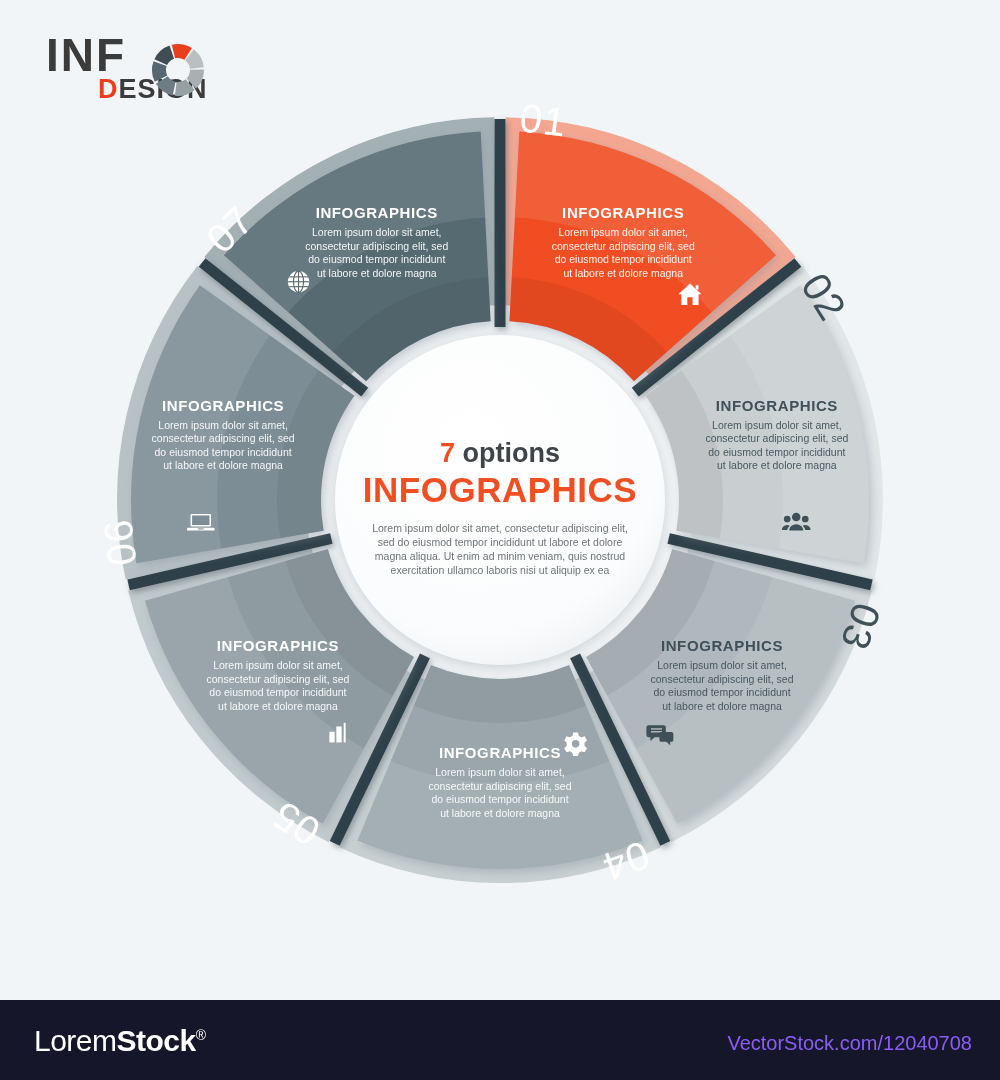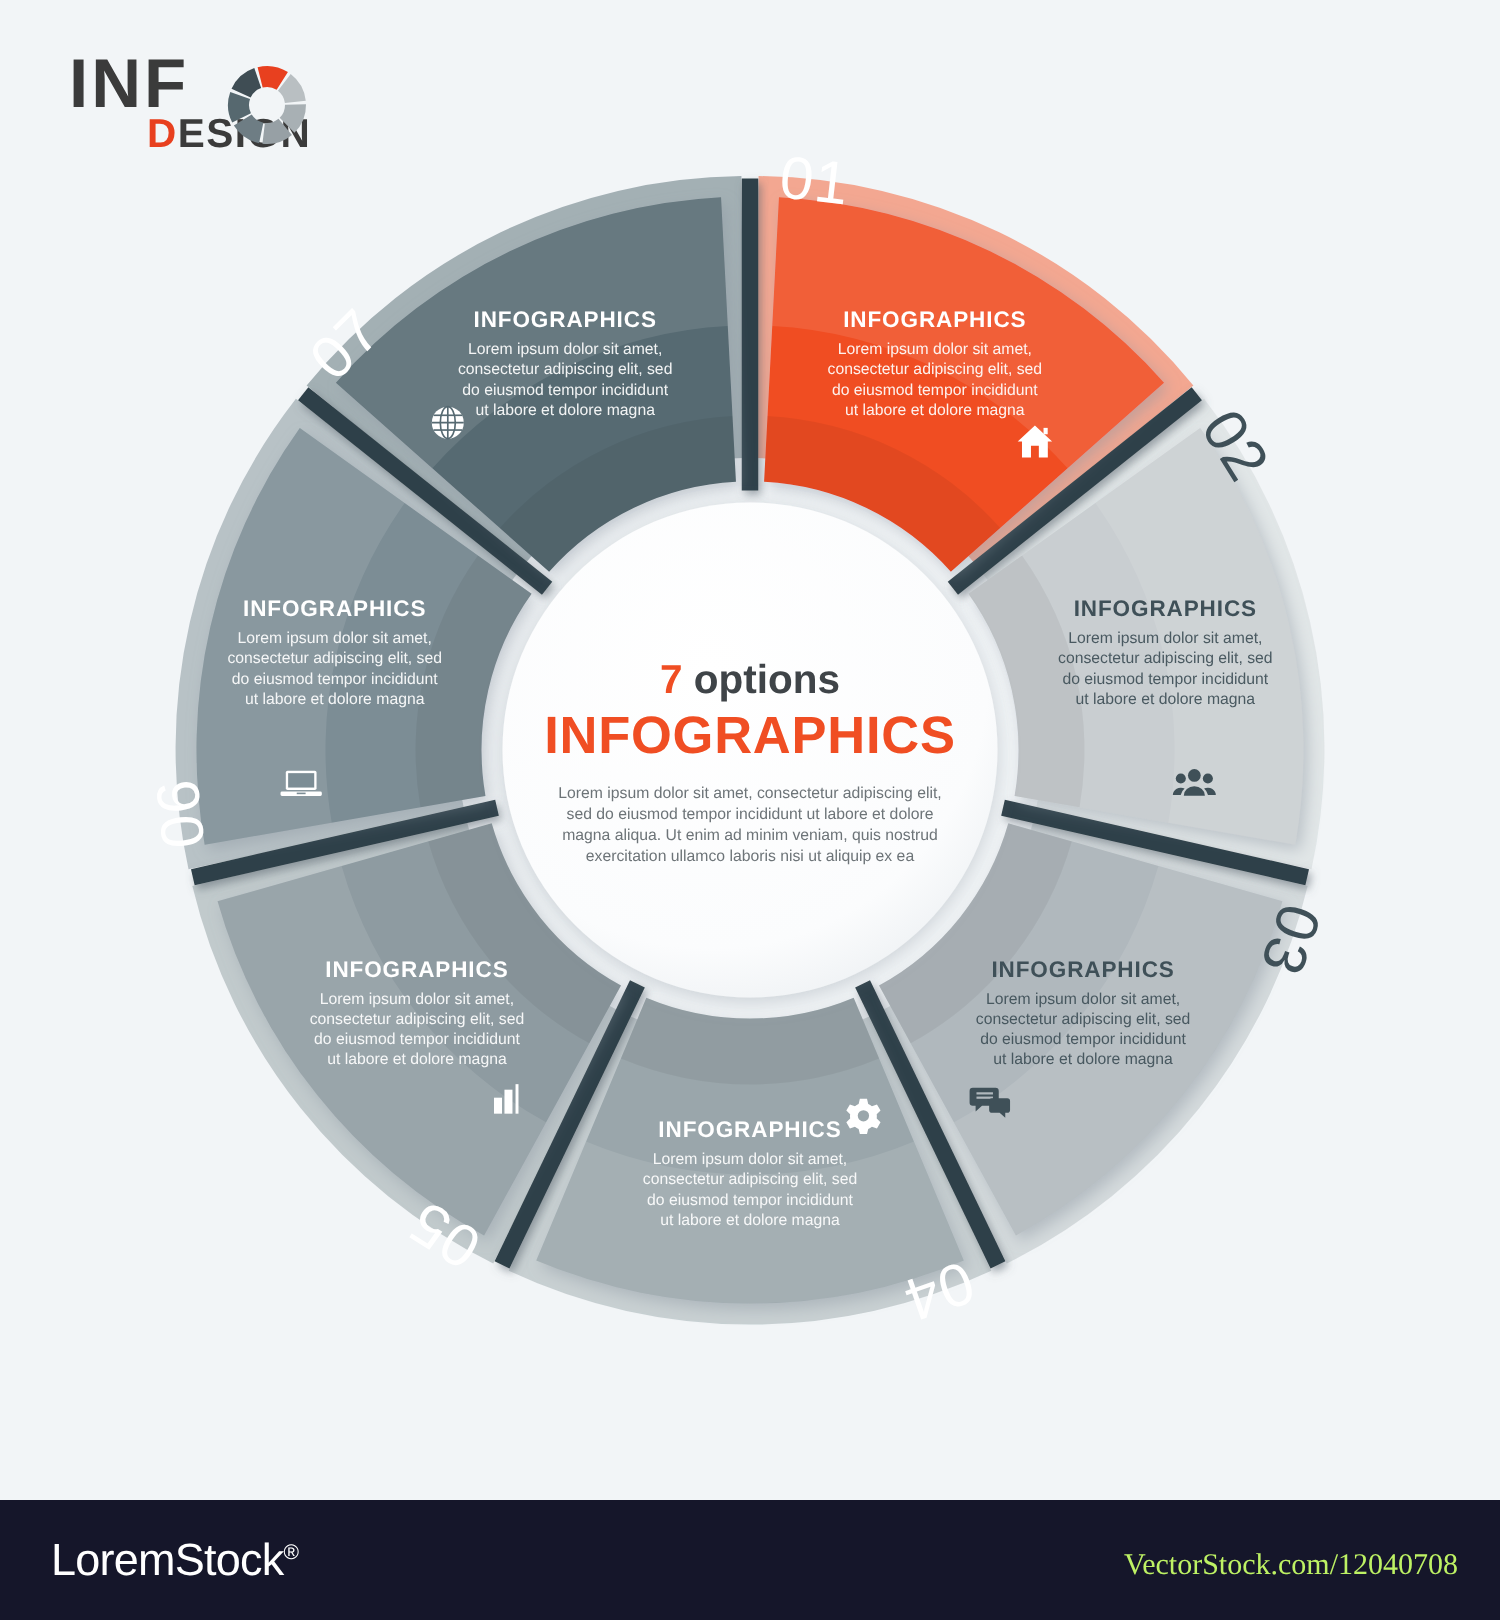--- a/index.html
+++ b/index.html
@@ -61,26 +61,26 @@
   #footer{
     position:absolute;left:0;top:1000px;width:1000px;height:80px;
     background:#15162a;
   }
   #footer .vs-logo{
     position:absolute;left:34px;top:24px;
     font-family:"Liberation Sans", sans-serif;
     font-size:30px;color:#ffffff;letter-spacing:-.5px;
   }
   #footer .vs-logo .light{font-weight:300;}
-  #footer .vs-logo .bold{font-weight:normal;text-align:right;}
+  #footer .vs-logo .bold{font-weight:bold;text-align:right;}
   #footer .vs-logo .reg{font-size:14px;vertical-align:super;}
   #footer .vs-url{
     position:absolute;right:28px;top:32px;
-    font-family:Liberation Serif, serif;
-    font-size:20px;color:#bef264;
+    font-family:Liberation Sans, sans-serif;
+    font-size:20px;color:#8b5cf6;
   }
 </style>
 </head>
 <body>
 
 <div id="logo">
   <span class="info-word">INF</span>
   <span class="design-word"><span class="d">D</span><span>ESIGN</span></span>
   <svg class="logo-ring" width="56" height="56" viewBox="0 0 56 56" aria-hidden="true">
     <g id="logo-ring-segments">

